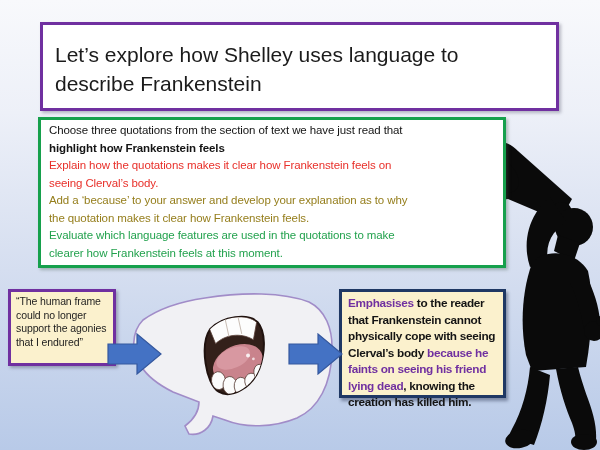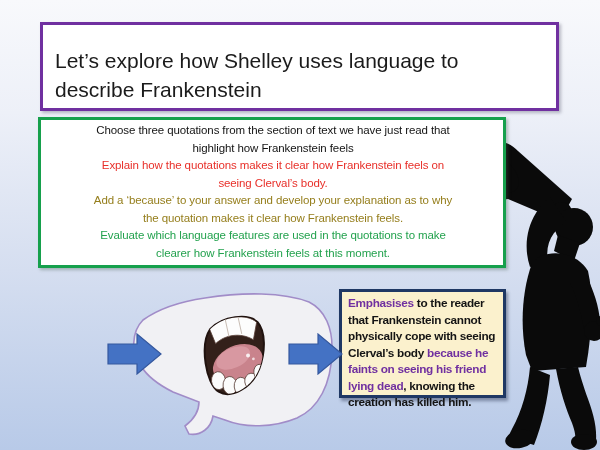--- a/index.html
+++ b/index.html
@@ -5,30 +5,29 @@
   html,body{margin:0;padding:0;background:#888;}
   .slide{
     position:relative;width:600px;height:450px;overflow:hidden;
     font-family:"Liberation Sans",sans-serif;
     background:linear-gradient(180deg,#f8f9fc 0%,#edf0f8 25%,#d5def0 60%,#b8cae8 100%);
   }
   .box{position:absolute;box-sizing:border-box;background:#fff;}
   .title-box{
     left:40px;top:22px;width:519px;height:89px;
     border:3px solid #7030A0;box-shadow:2px 2px 3px rgba(70,70,95,.35);
-    padding:21px 24px 0 12px;
+    padding:15px 24px 0 12px;
   }
   .title-text{
     font-size:21px;line-height:29px;color:#1b1b1b;white-space:pre-wrap;
   }
   .task-box{
     left:38px;top:117px;width:468px;height:151px;
     border:3px solid #16A04C;box-shadow:2px 2px 3px rgba(60,90,70,.35);
     padding:2px 6px 0 8px;
-    text-align:center;
   }
   .task-text{
     font-size:11.5px;line-height:17.5px;letter-spacing:-0.1px;
     white-space:pre-wrap;color:#141414;
   }
   .note{background:#FBF1CD;}
   .quote-box{
     left:8px;top:289px;width:108px;height:77px;
     border:3px solid #7030A0;box-shadow:2px 2px 3px rgba(70,70,95,.4);
     padding:3px 4px 0 5px;background:#FBF1CD;
@@ -104,29 +103,32 @@
     </g>
   </svg>
 
   <div class="box title-box">
     <div class="title-text">Let’s explore how Shelley uses language to
 describe Frankenstein</div>
   </div>
 
   <div class="box task-box">
     <div class="task-text"><span style="color: rgb(20, 20, 20); font-weight: normal;">Choose three quotations from the section of text we have just read that
-</span><span style="color: rgb(20, 20, 20); font-weight: normal; margin-top: 20px;">highlight how Frankenstein feels</span><span style="color: rgb(232, 48, 42); font-weight: normal;">
+</span><span style="color: rgb(20, 20, 20); font-weight: bold; margin-top: 20px;">highlight how Frankenstein feels</span><span style="color: rgb(232, 48, 42); font-weight: normal;">
 Explain how the quotations makes it clear how Frankenstein feels on
 seeing Clerval’s body.</span><span style="color: rgb(149, 126, 28); font-weight: normal;">
 Add a ‘because’ to your answer and develop your explanation as to why
 the quotation makes it clear how Frankenstein feels.</span><span style="color: rgb(35, 162, 78); font-weight: normal;">
 Evaluate which language features are used in the quotations to make
 clearer how Frankenstein feels at this moment.</span></div>
   </div>
 
+  <div class="box quote-box note">
+    <div class="quote-text">“The human frame could no longer support the agonies that I endured”</div>
+  </div>
 
   <div class="box answer-box note">
     <div class="answer-text"><span style="color: rgb(112, 48, 160); font-weight: bold;">Emphasises </span><span style="color: rgb(20, 20, 20); font-weight: bold;">to the reader that Frankenstein cannot physically cope with seeing Clerval’s body </span><span style="color: rgb(112, 48, 160); font-weight: bold;">because he faints on seeing his friend lying dead</span><span style="color: rgb(20, 20, 20); font-weight: bold;">, knowing the creation has killed him.</span></div>
   </div>
 
   <svg class="layer z-arrow" style="left:107px;top:333px;" width="56" height="42" viewBox="0 0 54 42">
     <path d="M0,11 H29 V1 L53,21 L29,41 V31 H0 Z" fill="#4472C4" stroke="#35589E" stroke-width="1.2"></path>
   </svg>
   <svg class="layer z-arrow" style="left:287px;top:333px;" width="58" height="42" viewBox="0 0 54 42">
     <path d="M0,11 H29 V1 L53,21 L29,41 V31 H0 Z" fill="#4472C4" stroke="#35589E" stroke-width="1.2"></path>

